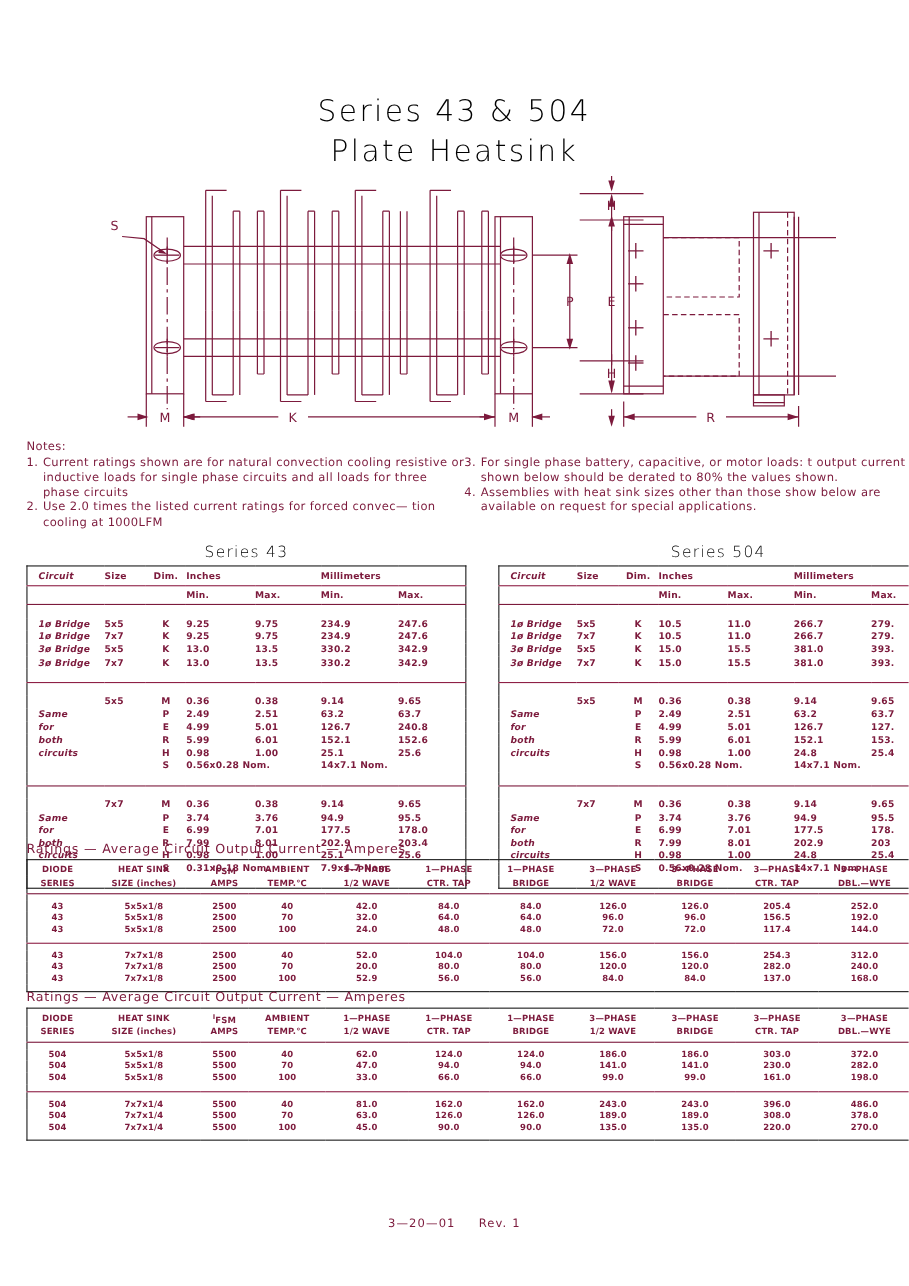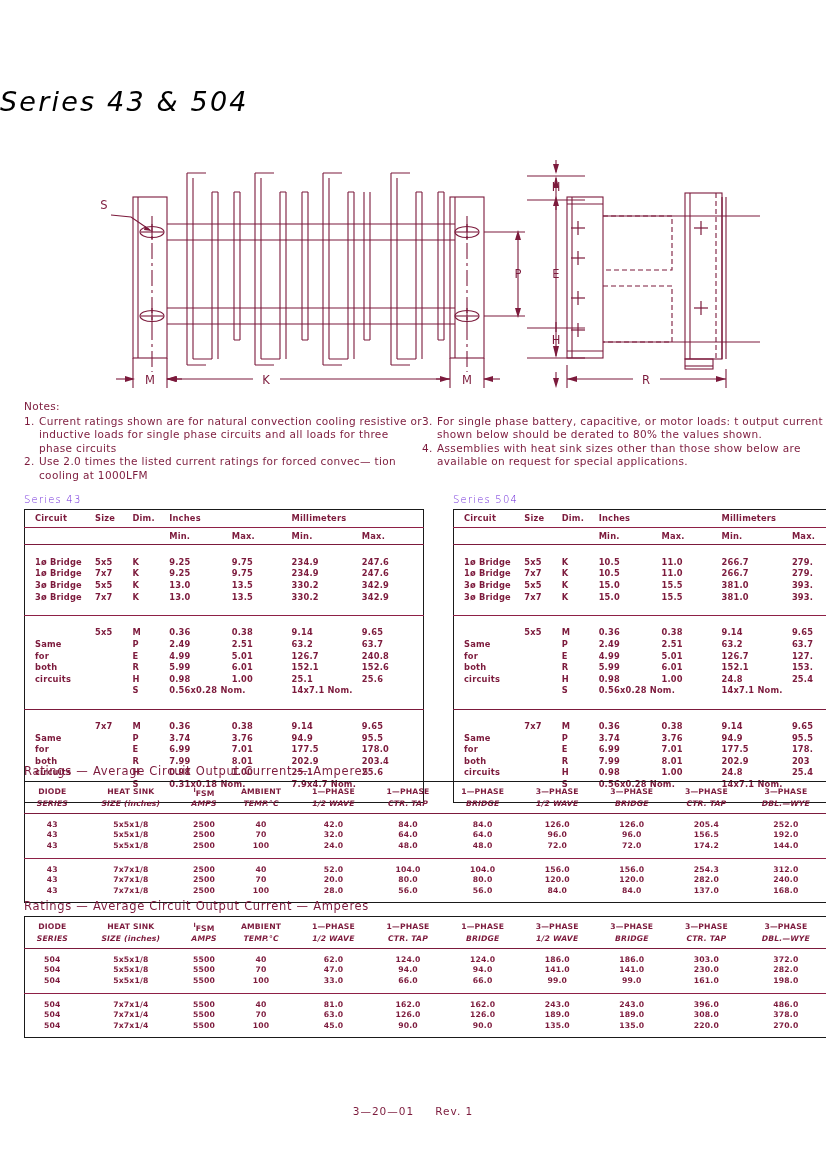--- a/index.html
+++ b/index.html
@@ -4,21 +4,21 @@
 <style>
   html,body{margin:0;padding:0;background:#ffffff;}
   body{
     width:826px;height:1169px;position:relative;overflow:hidden;
     font-family:"DejaVu Sans", sans-serif;
     color:#7c1a3c;
   }
   .page{position:absolute;inset:0;}
 
   
-  .title-block{position:absolute;left:0;top:84px;width:826px;text-align:left;font-style:italic;}
+  .title-block{position:absolute;left:0;top:84px;width:826px;text-align:center;}
   .title-line{
     font-family:"DejaVu Sans", sans-serif;
     font-size:27px;line-height:36px;color:#000;
     letter-spacing:2.2px;font-weight:300;
   }
 
   
   .drawing{position:absolute;left:0;top:160px;width:826px;height:240px;}
   .drawing svg{display:block;}
 
@@ -31,70 +31,71 @@
   .notes-col.right{width:412px;}
   .note-item{display:flex;margin-bottom:0px;}
   .note-num{width:15px;flex:none;}
   .note-txt{flex:1;}
 
   
   .dimtable-wrap{position:absolute;}
   .dim-left{left:24px;top:494px;width:400px;}
   .dim-right{left:453px;top:494px;width:400px;}
   .dim-title{
-    font-size:10px;color:#6d28d9;letter-spacing:1.2px;
+    text-align:center;font-size:14px;color:#000000;letter-spacing:1.2px;
     margin-bottom:4px;font-weight:300;
   }
   table.dim{
     border-collapse:collapse;width:400px;
     border:1.6px solid #1a1a1a;
     font-size:8.3px;letter-spacing:.2px;
   }
   table.dim td,table.dim th{padding:0;margin:0;}
   table.dim .hrow td{font-weight:bold;padding:3px 0 2px 0;}
   table.dim .rule-b td{border-bottom:1.1px solid #8e2046;}
   table.dim .rule-thick td{border-bottom:1.7px solid #7c1a3c;}
   table.dim td{height:11.6px;line-height:11.6px;vertical-align:middle;font-weight:bold;}
-  .c-circ{width:72px;padding-left:10px !important;}
+  .c-circ{width:72px;padding-left:10px !important;font-style:italic;}
   .c-size{width:46px;}
-  .c-dim{width:44px;}
+  .c-dim{width:44px;text-align:center;}
   .c-v{width:78px;}
   .spacer td{height:7px;}
   .pre-sp td{height:6px;}
 
   
   .ratings{position:absolute;left:24px;width:805px;}
   .r1{top:764px;}
   .r2{top:899px;}
   .rat-title{font-size:11.5px;letter-spacing:.7px;margin-bottom:3px;}
   table.rat{
     border-collapse:collapse;width:805px;
     border:1.7px solid #1a1a1a;
     font-size:7.7px;font-weight:bold;text-align:center;
     letter-spacing:.15px;
   }
   table.rat td{padding:0;height:10.6px;line-height:10.6px;vertical-align:middle;}
   table.rat tr.hdr td{padding-top:3px;}
-  table.rat tr.hdr-end td{padding-bottom:3px;border-bottom:1.6px solid #7c1a3c;font-style:italic;}
+  table.rat tr.hdr-end td{padding-bottom:3px;border-bottom:1.6px solid #7c1a3c;}
   table.rat tr.grp-end td{border-bottom:1.2px solid #8e2046;}
   table.rat tr.gap td{height:6px;}
   .sup{font-size:6px;vertical-align:super;letter-spacing:0;}
 
   
   .footer{position:absolute;left:0;top:1100px;width:826px;text-align:center;}
   .footer span{font-size:10.5px;letter-spacing:1px;}
   .f-rev{margin-left:16px;}
 </style>
 </head>
 <body>
 
 <div class="page">
 
   <div class="title-block">
     <div class="title-line">Series 43 &amp; 504</div>
+    <div class="title-line">Plate Heatsink</div>
   </div>
 
   <div class="drawing">
     <svg width="826" height="240" viewBox="0 0 826 240" xmlns="http://www.w3.org/2000/svg">
       <g fill="none" stroke="#7c1a3c" stroke-width="1.1">
 
         <rect x="133" y="37" width="34" height="161"></rect>
         <line x1="138" y1="37" x2="138" y2="198"></line>
 
         <ellipse cx="152" cy="72" rx="12" ry="5.5"></ellipse>
@@ -728,21 +729,21 @@
         <tr>
           <td>43</td>
           <td>5x5x1/8</td>
           <td>2500</td>
           <td>100</td>
           <td>24.0</td>
           <td>48.0</td>
           <td>48.0</td>
           <td>72.0</td>
           <td>72.0</td>
-          <td>174.2</td>
+          <td>117.4</td>
           <td>144.0</td>
         </tr>
         <tr class="gap grp-end">
             <td colspan="11"></td>
           </tr>
         <tr class="gap">
             <td colspan="11"></td>
           </tr>
         <tr>
           <td>43</td>
@@ -768,21 +769,21 @@
           <td>120.0</td>
           <td>120.0</td>
           <td>282.0</td>
           <td>240.0</td>
         </tr>
         <tr>
           <td>43</td>
           <td>7x7x1/8</td>
           <td>2500</td>
           <td>100</td>
-          <td>28.0</td>
+          <td>52.9</td>
           <td>56.0</td>
           <td>56.0</td>
           <td>84.0</td>
           <td>84.0</td>
           <td>137.0</td>
           <td>168.0</td>
         </tr>
         <tr class="gap">
             <td colspan="11"></td>
           </tr>

